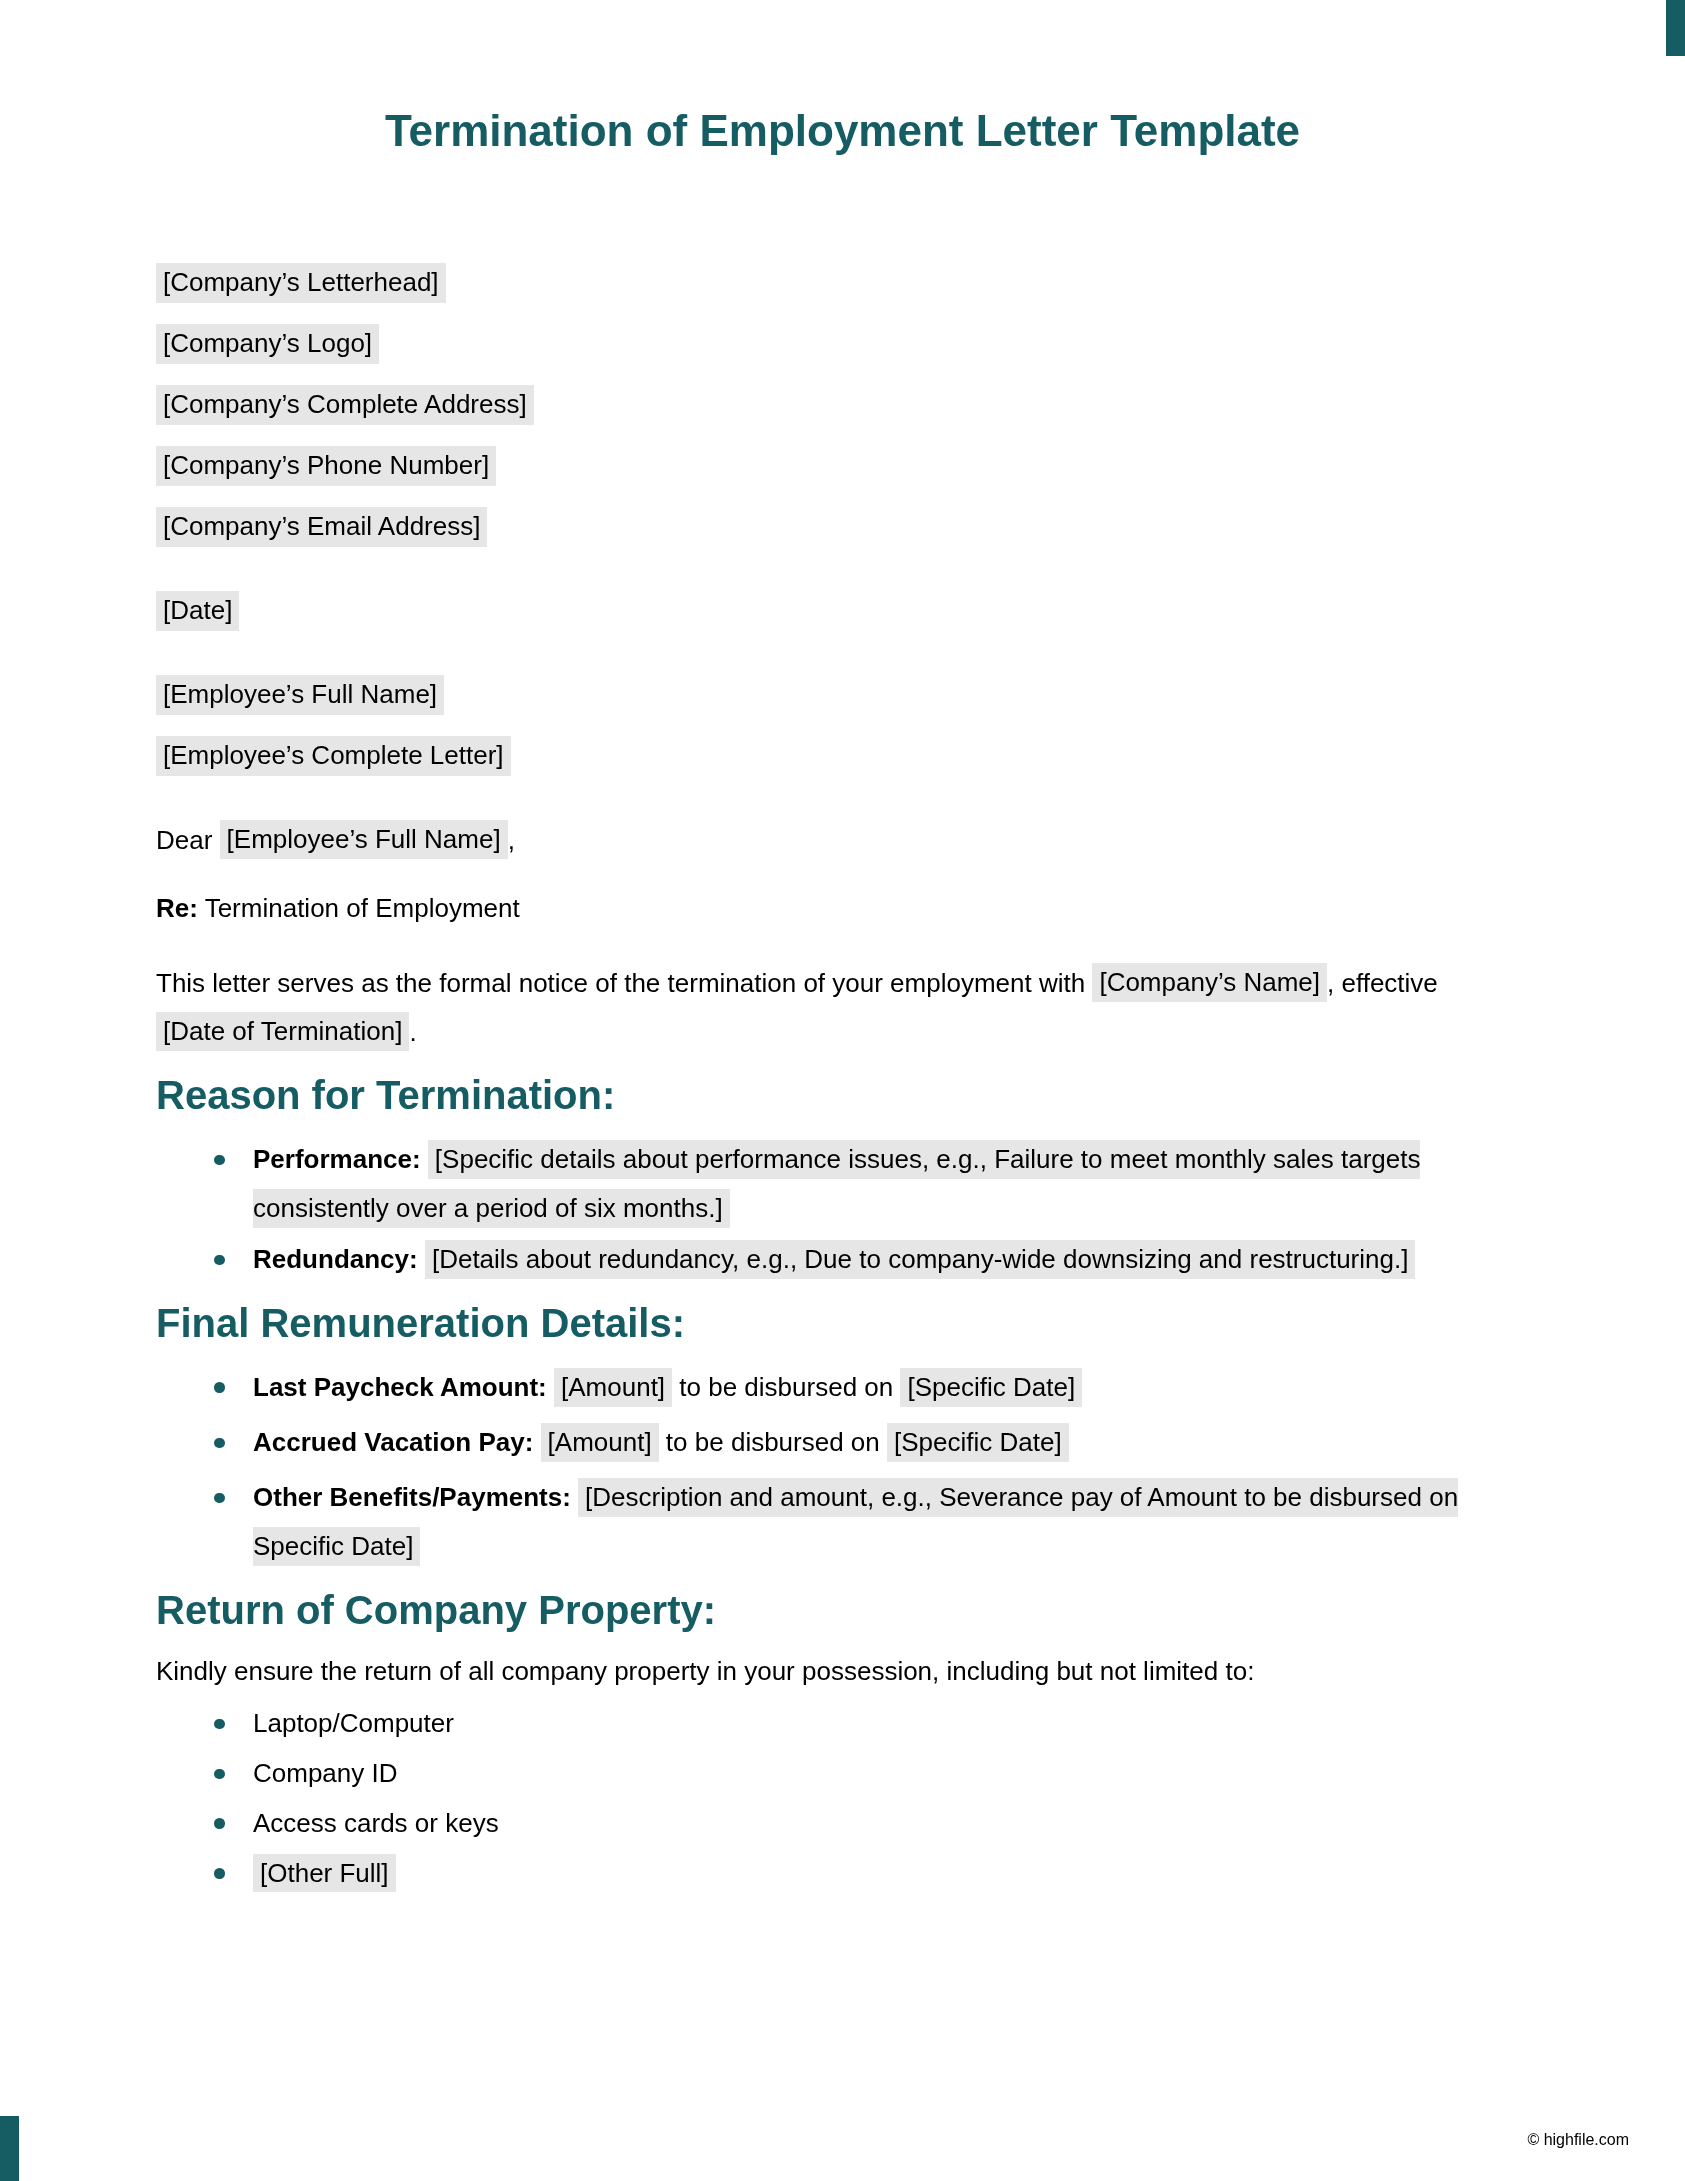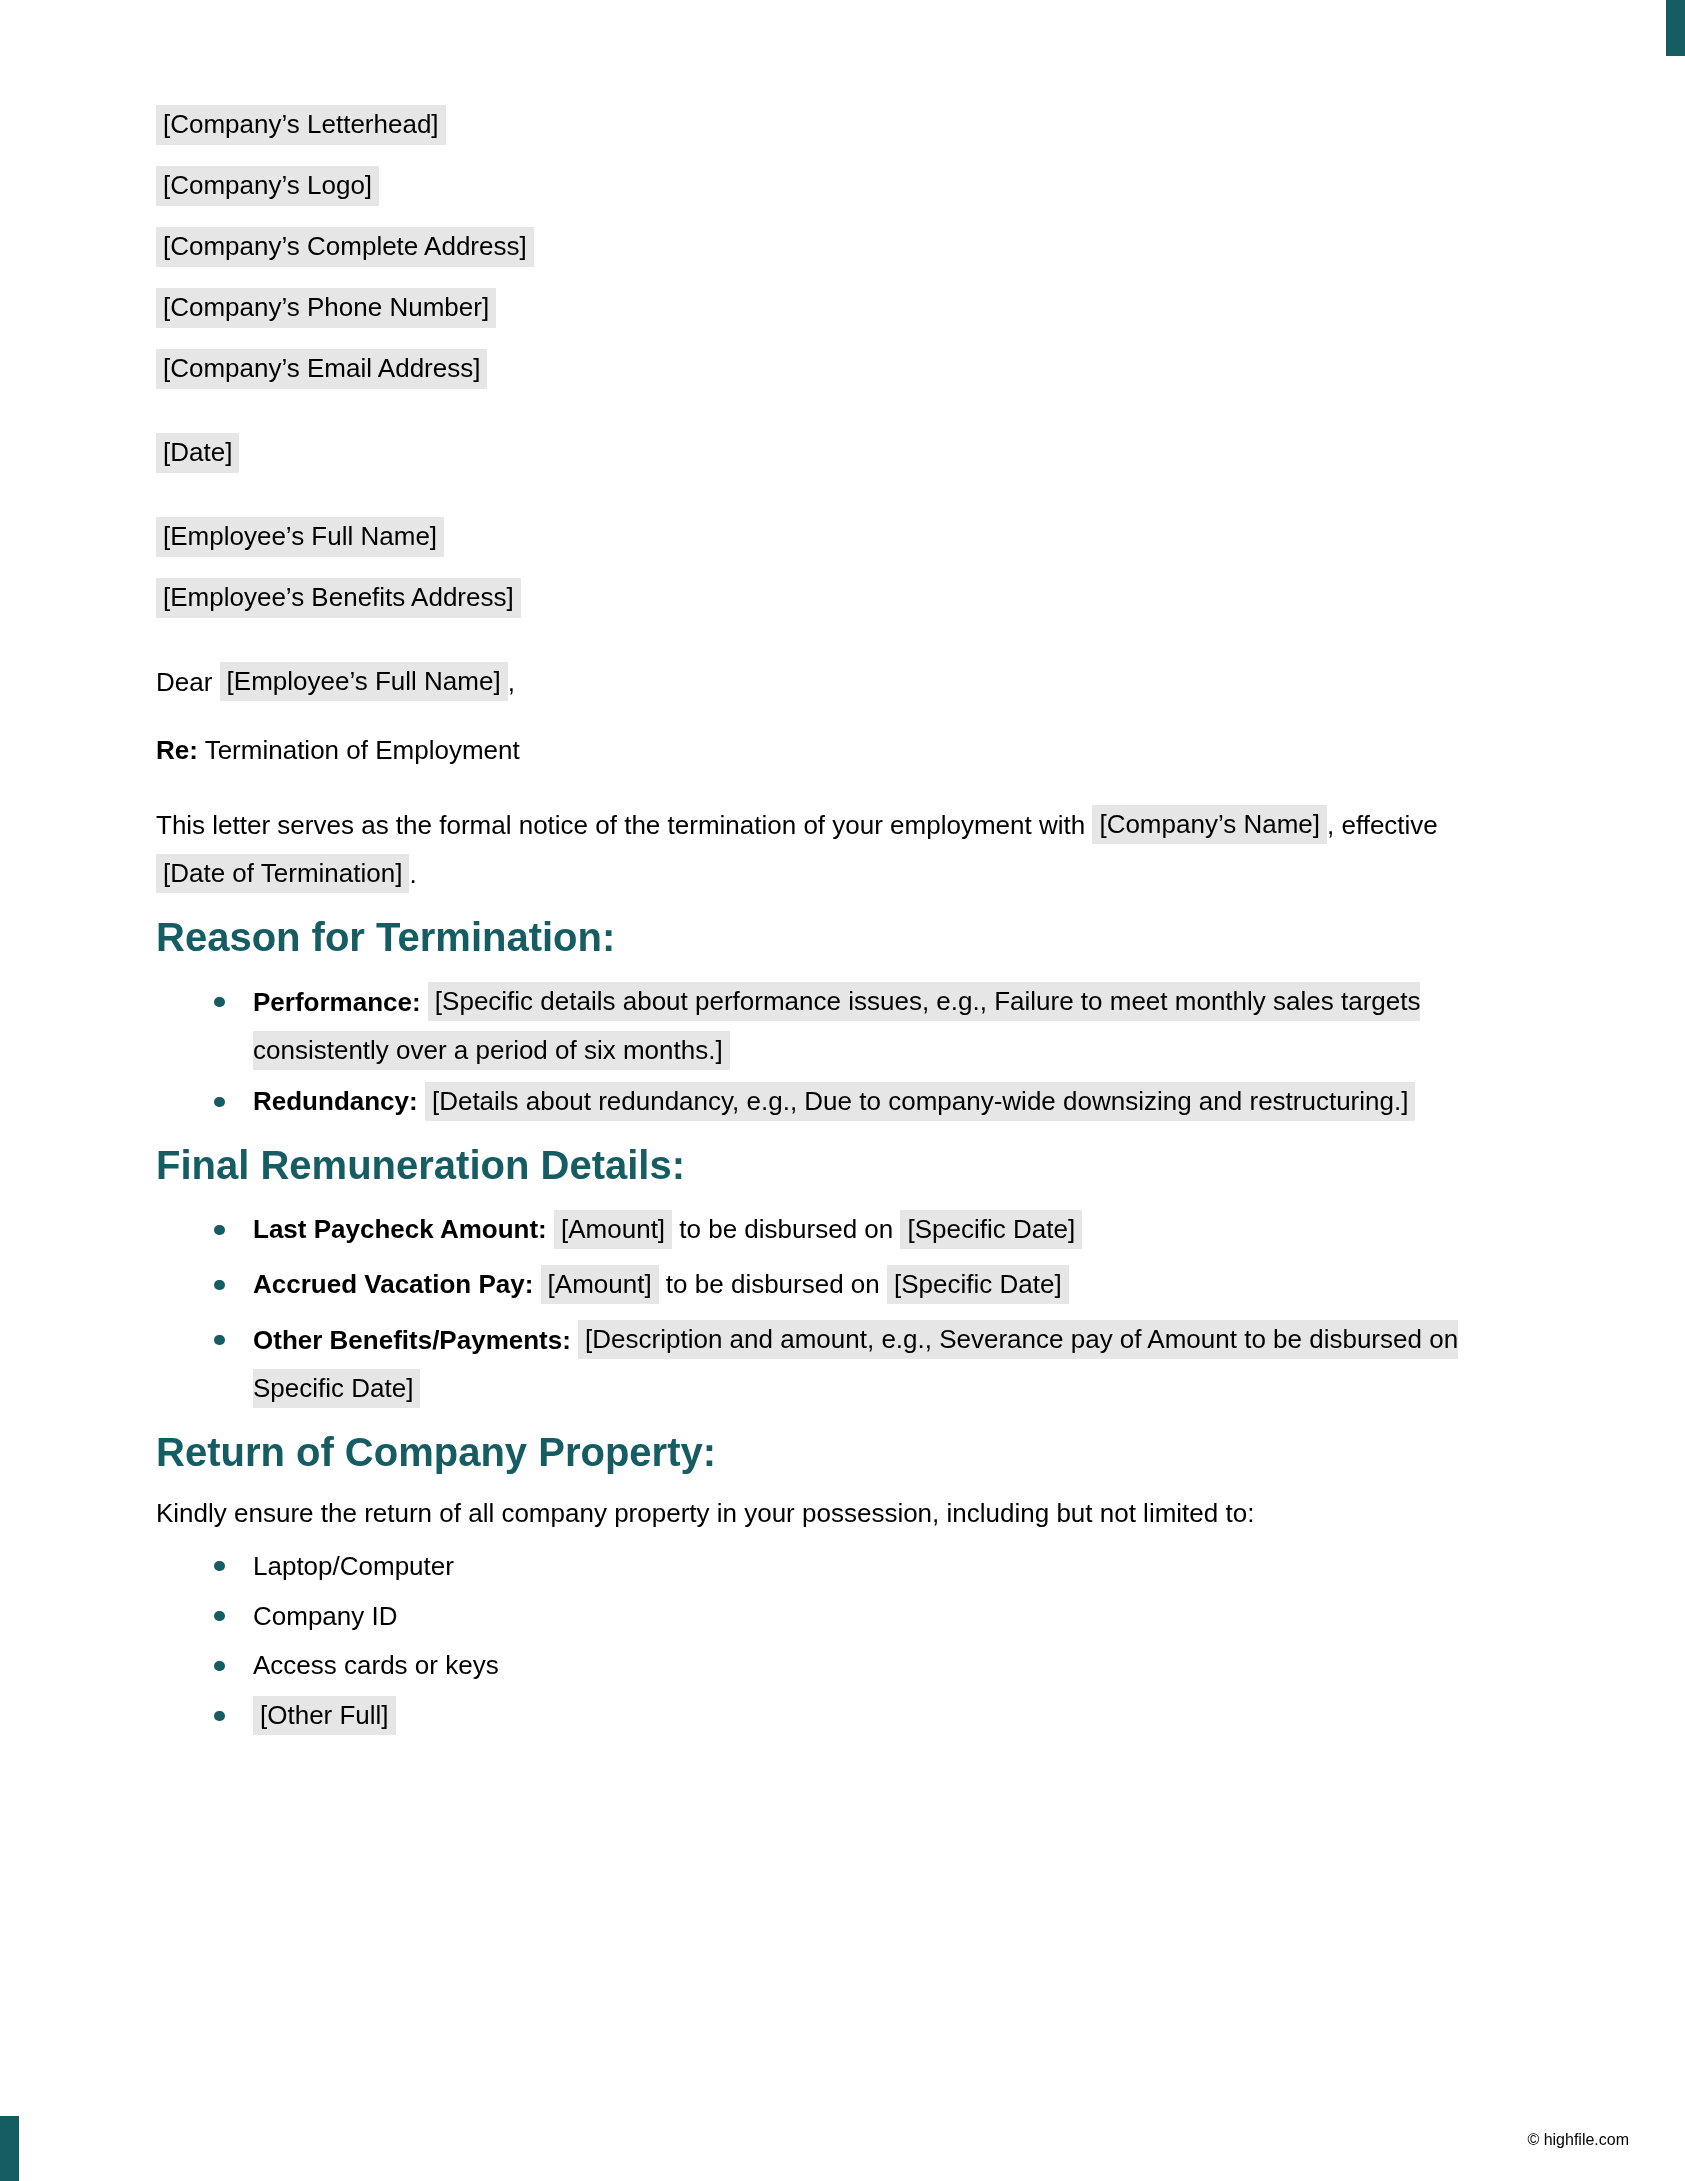--- a/index.html
+++ b/index.html
@@ -112,34 +112,35 @@
 </style>
 </head>
 <body>
 
 <div class="page">
   <div class="corner-tr"></div>
   <div class="corner-bl"></div>
 
   <div class="content">
 
+    <h1 class="title">Termination of Employment Letter Template</h1>
 
     <div class="letterhead">
       <p class="ph-line"><span class="hl">[Company’s Letterhead]</span></p>
       <p class="ph-line"><span class="hl">[Company’s Logo]</span></p>
       <p class="ph-line"><span class="hl">[Company’s Complete Address]</span></p>
       <p class="ph-line"><span class="hl">[Company’s Phone Number]</span></p>
       <p class="ph-line"><span class="hl">[Company’s Email Address]</span></p>
     </div>
 
     <p class="ph-line block-gap"><span class="hl">[Date]</span></p>
 
     <div class="block-gap">
       <p class="ph-line"><span class="hl">[Employee’s Full Name]</span></p>
-      <p class="ph-line"><span class="hl">[Employee’s Benefits Address]</span></p>
+      <p class="ph-line"><span class="hl">[Employee’s Complete Letter]</span></p>
     </div>
 
     <p class="salutation"><span>Dear </span><span class="hl">[Employee’s Full Name]</span><span>,</span></p>
 
     <p class="subject"><b>Re:</b><span> Termination of Employment</span></p>
 
     <p class="para"><span>This letter serves as the formal notice of the termination of your employment with </span><span class="hl">[Company’s Name]</span><span>, effective </span><span class="hl">[Date of Termination]</span><span>.</span></p>
 
     <h2 class="section-heading">Reason for Termination:</h2>
     <ul class="bullets reason">

